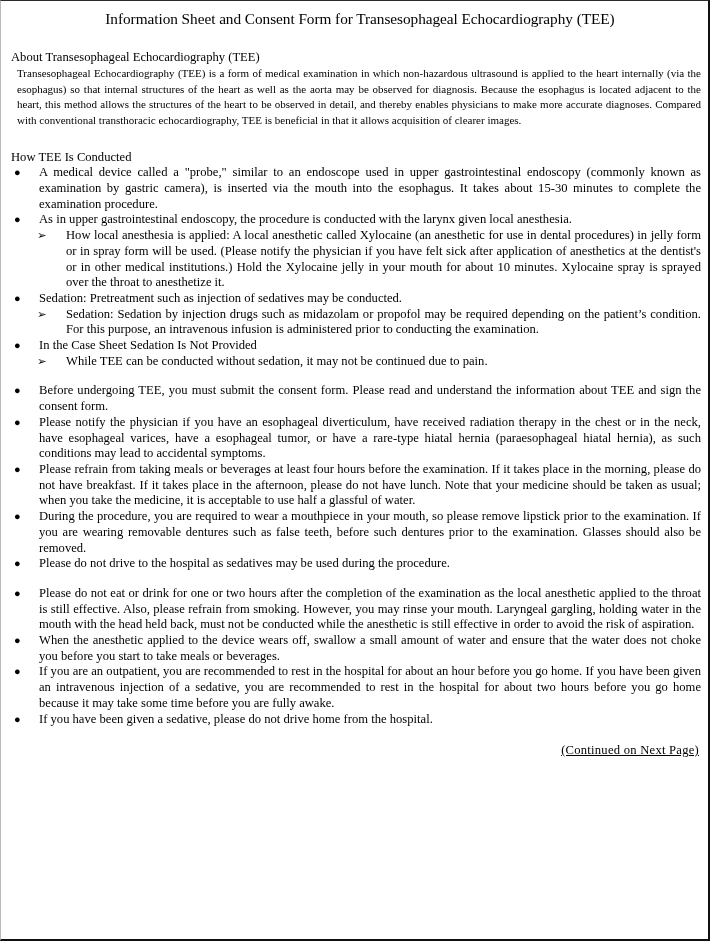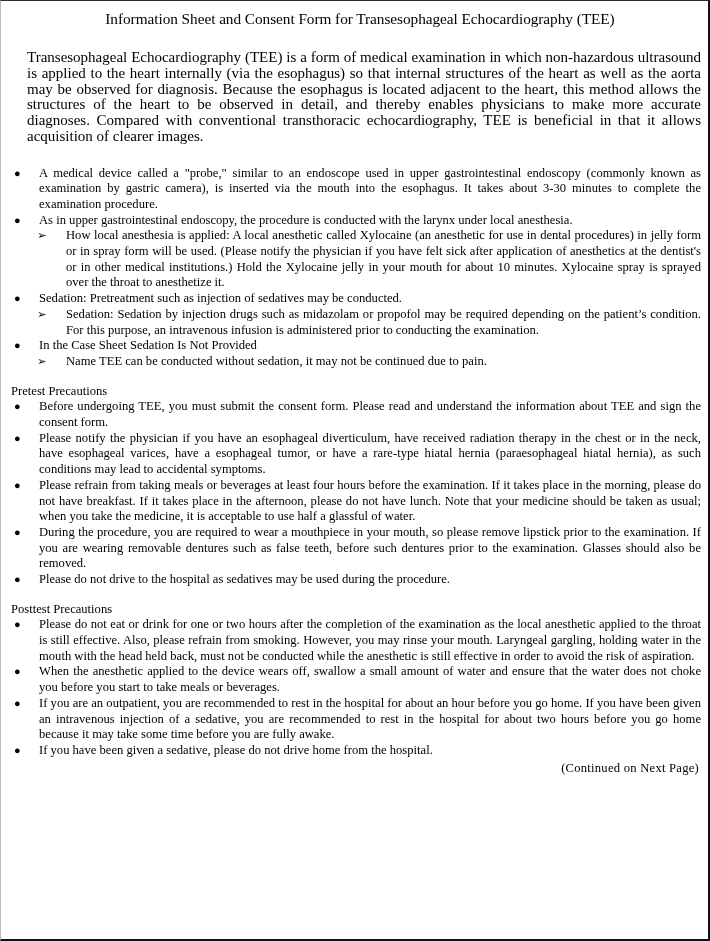--- a/index.html
+++ b/index.html
@@ -72,23 +72,23 @@
     margin-top: 22px;
     padding-right: 1px;
   }
   .sect-head {
     font-size: 12.6px;
     line-height: 15.6px;
     margin: 0 0 0 1px;
     text-align: left;
   }
   p.para {
-    font-size: 15px;
-    line-height: 15.7px;
-    margin: 0 0 0 17px;
+    font-size: 11px;
+    line-height: 15.7px;
+    margin: 0 0 0 7px;
     text-align: justify;
     text-justify: inter-word;
     hyphens: none;
   }
   .gap-lg { height: 21px; }
   .gap-md { height: 14px; }
 
   
   ul.blist {
     list-style: none;
@@ -123,78 +123,80 @@
   li.bitem > .bitem-text {
     display: block;
   }
 
   
   .footer-note {
     font-size: 12.6px;
     line-height: 15.7px;
     text-align: right;
     padding-right: 2px;
-    margin-top: 2px;
+    margin-top: 16px;
     letter-spacing: 0.25px;
+    text-decoration: underline;
   }
 </style>
 </head>
 <body>
 
 <div class="page">
   <div class="inner">
 
     <h1 class="doc-title">Information Sheet and Consent Form for Transesophageal Echocardiography (TEE)</h1>
 
 
     <div class="body-wrap">
 
       <section>
+        <div class="sect-head">About Transesophageal Echocardiography (TEE)</div>
         <p class="para">Transesophageal Echocardiography (TEE) is a form of medical examination in which non-hazardous ultrasound is applied to the heart internally (via the esophagus) so that internal structures of the heart as well as the aorta may be observed for diagnosis. Because the esophagus is located adjacent to the heart, this method allows the structures of the heart to be observed in detail, and thereby enables physicians to make more accurate diagnoses. Compared with conventional transthoracic echocardiography, TEE is beneficial in that it allows acquisition of clearer images.</p>
       </section>
 
       <div class="gap-lg"></div>
 
       <section>
+        <div class="sect-head">How TEE Is Conducted</div>
         <ul class="blist" id="list-how">
             <li class="bitem">
               <span class="bullet-mark">●</span>
-              <span class="bitem-text">A medical device called a "probe," similar to an endoscope used in upper gastrointestinal endoscopy (commonly known as examination by gastric camera), is inserted via the mouth into the esophagus. It takes about 3-30 minutes to complete the examination procedure.</span>
-            </li>
-            <li class="bitem">
-              <span class="bullet-mark">●</span>
-              <span class="bitem-text">As in upper gastrointestinal endoscopy, the procedure is conducted with the larynx under local anesthesia.</span>
+              <span class="bitem-text">A medical device called a "probe," similar to an endoscope used in upper gastrointestinal endoscopy (commonly known as examination by gastric camera), is inserted via the mouth into the esophagus. It takes about 15-30 minutes to complete the examination procedure.</span>
+            </li>
+            <li class="bitem">
+              <span class="bullet-mark">●</span>
+              <span class="bitem-text">As in upper gastrointestinal endoscopy, the procedure is conducted with the larynx given local anesthesia.</span>
             </li>
             <li class="bitem sub">
               <span class="bullet-mark">➢</span>
               <span class="bitem-text">How local anesthesia is applied: A local anesthetic called Xylocaine (an anesthetic for use in dental procedures) in jelly form or in spray form will be used. (Please notify the physician if you have felt sick after application of anesthetics at the dentist's or in other medical institutions.) Hold the Xylocaine jelly in your mouth for about 10 minutes. Xylocaine spray is sprayed over the throat to anesthetize it.</span>
             </li>
             <li class="bitem">
               <span class="bullet-mark">●</span>
               <span class="bitem-text">Sedation: Pretreatment such as injection of sedatives may be conducted.</span>
             </li>
             <li class="bitem sub">
               <span class="bullet-mark">➢</span>
               <span class="bitem-text">Sedation: Sedation by injection drugs such as midazolam or propofol may be required depending on the patient’s condition. For this purpose, an intravenous infusion is administered prior to conducting the examination.</span>
             </li>
             <li class="bitem">
               <span class="bullet-mark">●</span>
               <span class="bitem-text">In the Case Sheet Sedation Is Not Provided</span>
             </li>
             <li class="bitem sub">
               <span class="bullet-mark">➢</span>
-              <span class="bitem-text">Name TEE can be conducted without sedation, it may not be continued due to pain.</span>
+              <span class="bitem-text">While TEE can be conducted without sedation, it may not be continued due to pain.</span>
             </li>
           </ul>
       </section>
 
       <div class="gap-md"></div>
 
       <section>
-        <div class="sect-head">Pretest Precautions</div>
         <ul class="blist" id="list-pretest">
             <li class="bitem">
               <span class="bullet-mark">●</span>
               <span class="bitem-text">Before undergoing TEE, you must submit the consent form. Please read and understand the information about TEE and sign the consent form.</span>
             </li>
             <li class="bitem">
               <span class="bullet-mark">●</span>
               <span class="bitem-text">Please notify the physician if you have an esophageal diverticulum, have received radiation therapy in the chest or in the neck, have esophageal varices, have a esophageal tumor, or have a rare-type hiatal hernia (paraesophageal hiatal hernia), as such conditions may lead to accidental symptoms.</span>
             </li>
             <li class="bitem">
@@ -208,21 +210,20 @@
             <li class="bitem">
               <span class="bullet-mark">●</span>
               <span class="bitem-text">Please do not drive to the hospital as sedatives may be used during the procedure.</span>
             </li>
           </ul>
       </section>
 
       <div class="gap-md"></div>
 
       <section>
-        <div class="sect-head">Posttest Precautions</div>
         <ul class="blist" id="list-posttest">
             <li class="bitem">
               <span class="bullet-mark">●</span>
               <span class="bitem-text">Please do not eat or drink for one or two hours after the completion of the examination as the local anesthetic applied to the throat is still effective. Also, please refrain from smoking. However, you may rinse your mouth. Laryngeal gargling, holding water in the mouth with the head held back, must not be conducted while the anesthetic is still effective in order to avoid the risk of aspiration.</span>
             </li>
             <li class="bitem">
               <span class="bullet-mark">●</span>
               <span class="bitem-text">When the anesthetic applied to the device wears off, swallow a small amount of water and ensure that the water does not choke you before you start to take meals or beverages.</span>
             </li>
             <li class="bitem">

